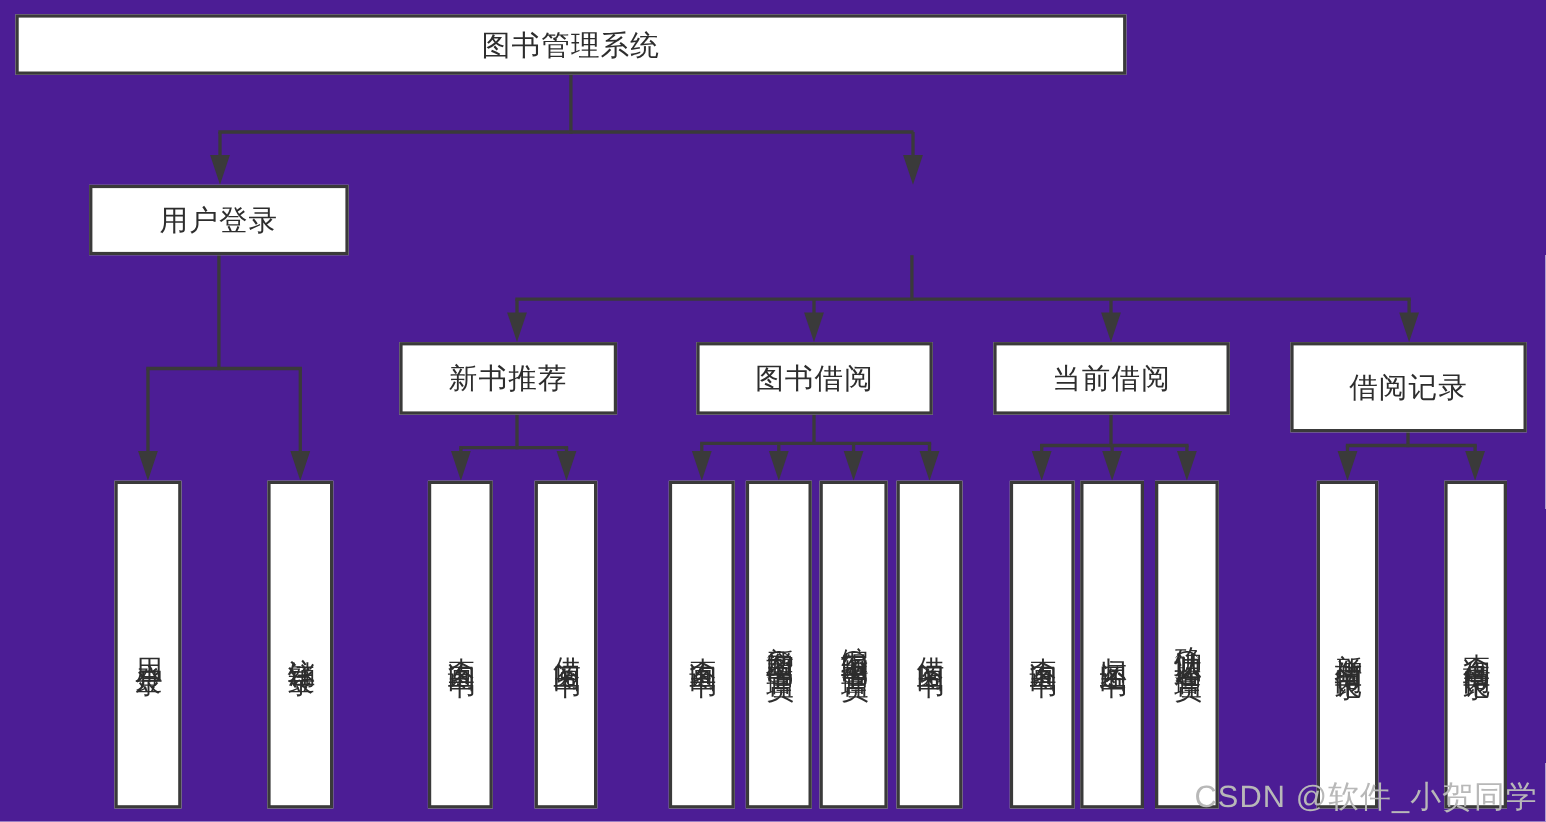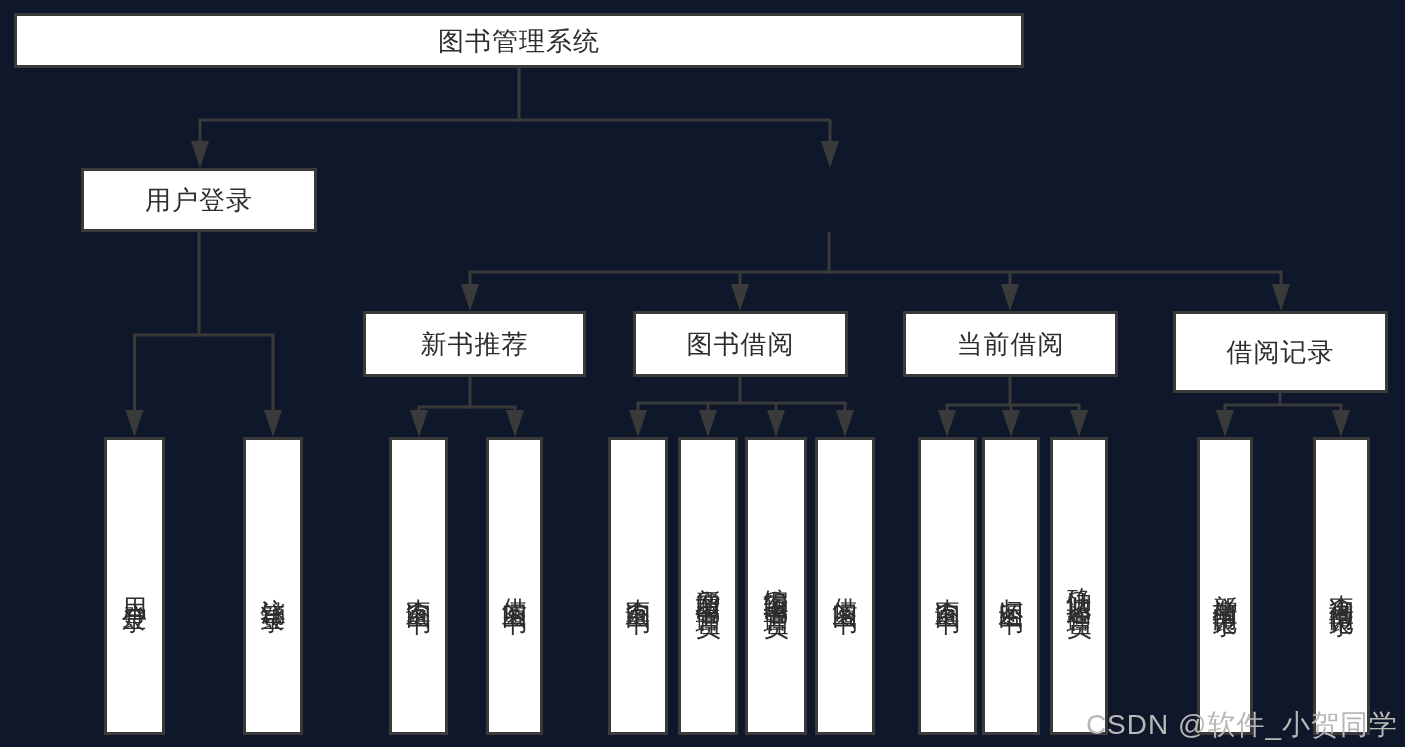--- a/index.html
+++ b/index.html
@@ -1,20 +1,20 @@
 <!DOCTYPE html>
 <html><head>
 <meta charset="utf-8">
 <style>
   html, body { margin: 0; padding: 0; background: #ffffff; }
   .canvas {
     position: relative;
     width: 1405px;
     height: 747px;
-    background: #0f172a;
+    background: #4c1d95;
     font-family: "Liberation Sans", sans-serif;
     overflow: hidden;
   }
   .wires {
     position: absolute;
     left: 0; top: 0;
     width: 1405px; height: 747px;
     pointer-events: none;
   }
   .box {
@@ -124,21 +124,21 @@
   </svg>
 
   <div class="box" style="left:14px;top:13px;width:1010px;height:55px">
     <span class="lbl">图书管理系统</span>
   </div>
 
   <div class="box" style="left:81px;top:168px;width:236px;height:64px">
     <span class="lbl">用户登录</span>
   </div>
 
-  <div class="box" style="left:363px;top:311px;width:223px;height:66px">
+  <div class="box" style="left:363px;top:311px;width:198px;height:66px">
     <span class="lbl">新书推荐</span>
   </div>
   <div class="box" style="left:633px;top:311px;width:215px;height:66px">
     <span class="lbl">图书借阅</span>
   </div>
   <div class="box" style="left:903px;top:311px;width:215px;height:66px">
     <span class="lbl">当前借阅</span>
   </div>
   <div class="box" style="left:1173px;top:311px;width:215px;height:82px">
     <span class="lbl">借阅记录</span>

